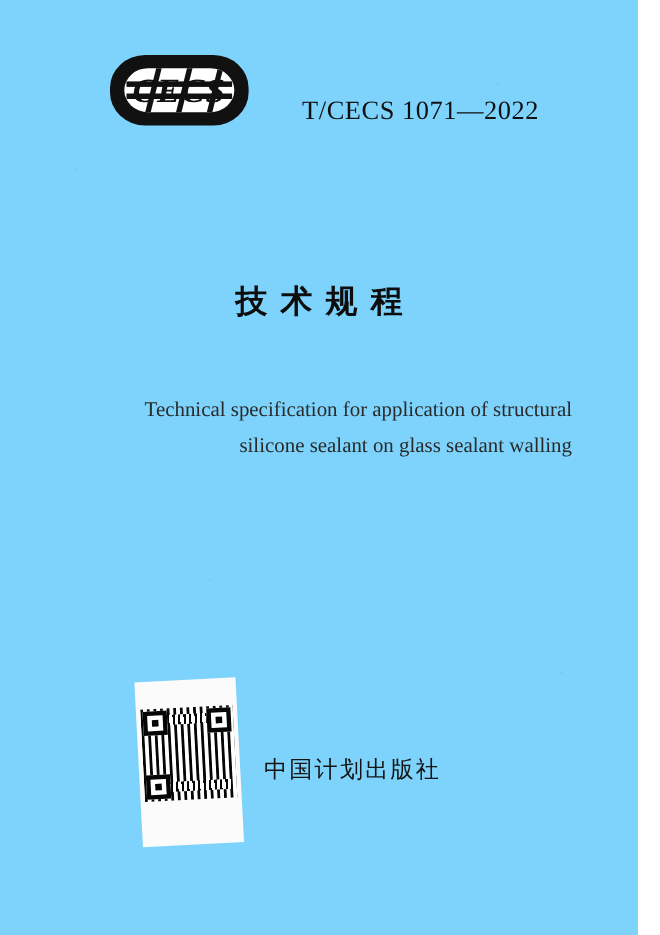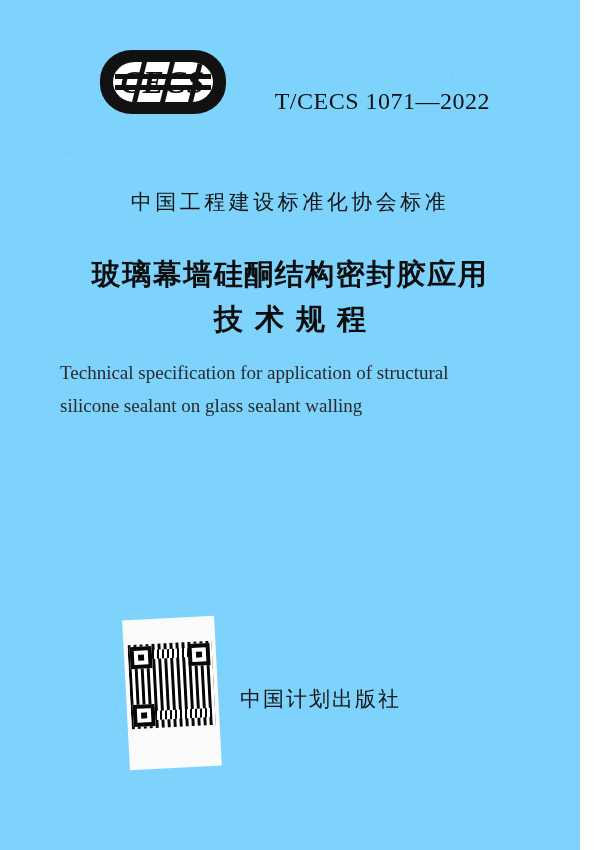--- a/index.html
+++ b/index.html
@@ -149,21 +149,21 @@
     letter-spacing: 12px;
     padding-left: 12px;
   }
 
   
   .subtitle {
     position: absolute;
     top: 356px;
     left: 60px;
     right: 60px;
-    text-align: left;
+    text-align: right;
     font-family: "Liberation Serif", serif;
     font-size: 19px;
     line-height: 1.75;
     color: #2a2a2a;
   }
 
   
   .qr-wrap {
     position: absolute;
     left: 126px;
@@ -242,24 +242,22 @@
           <div class="logo-slash" style="left:52px;"></div>
           <div class="logo-slash" style="left:80px;"></div>
           <div class="logo-text">CECS</div>
         </div>
       </div>
     </div>
 
     <div class="std-no">T/CECS 1071—2022</div>
   </div>
 
-  <div class="assoc">中国工程建设标准化协会标准</div>
 
   <div class="title">
-    <div class="line1">玻璃幕墙硅酮结构密封胶应用</div>
     <div class="line2">技术规程</div>
   </div>
 
   <div class="subtitle">
     <div>Technical specification for application of structural</div>
     <div>silicone sealant on glass sealant walling</div>
   </div>
 
   <div class="qr-wrap">
     <div class="qr">

